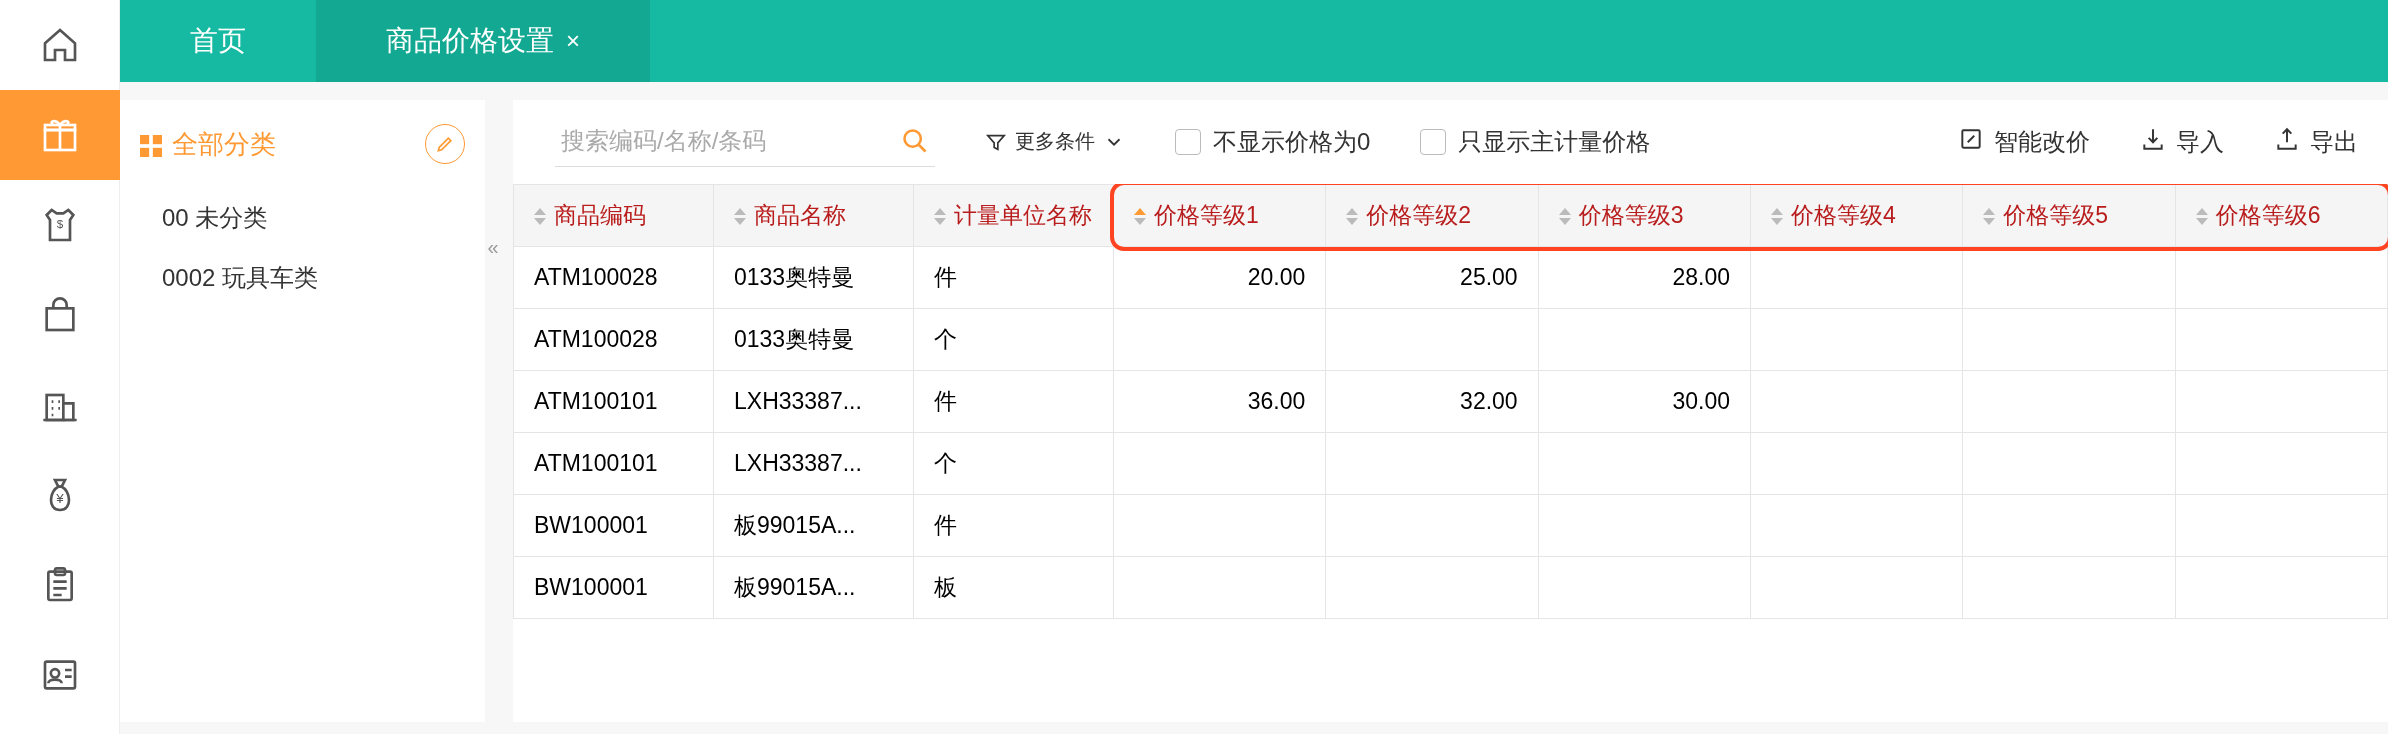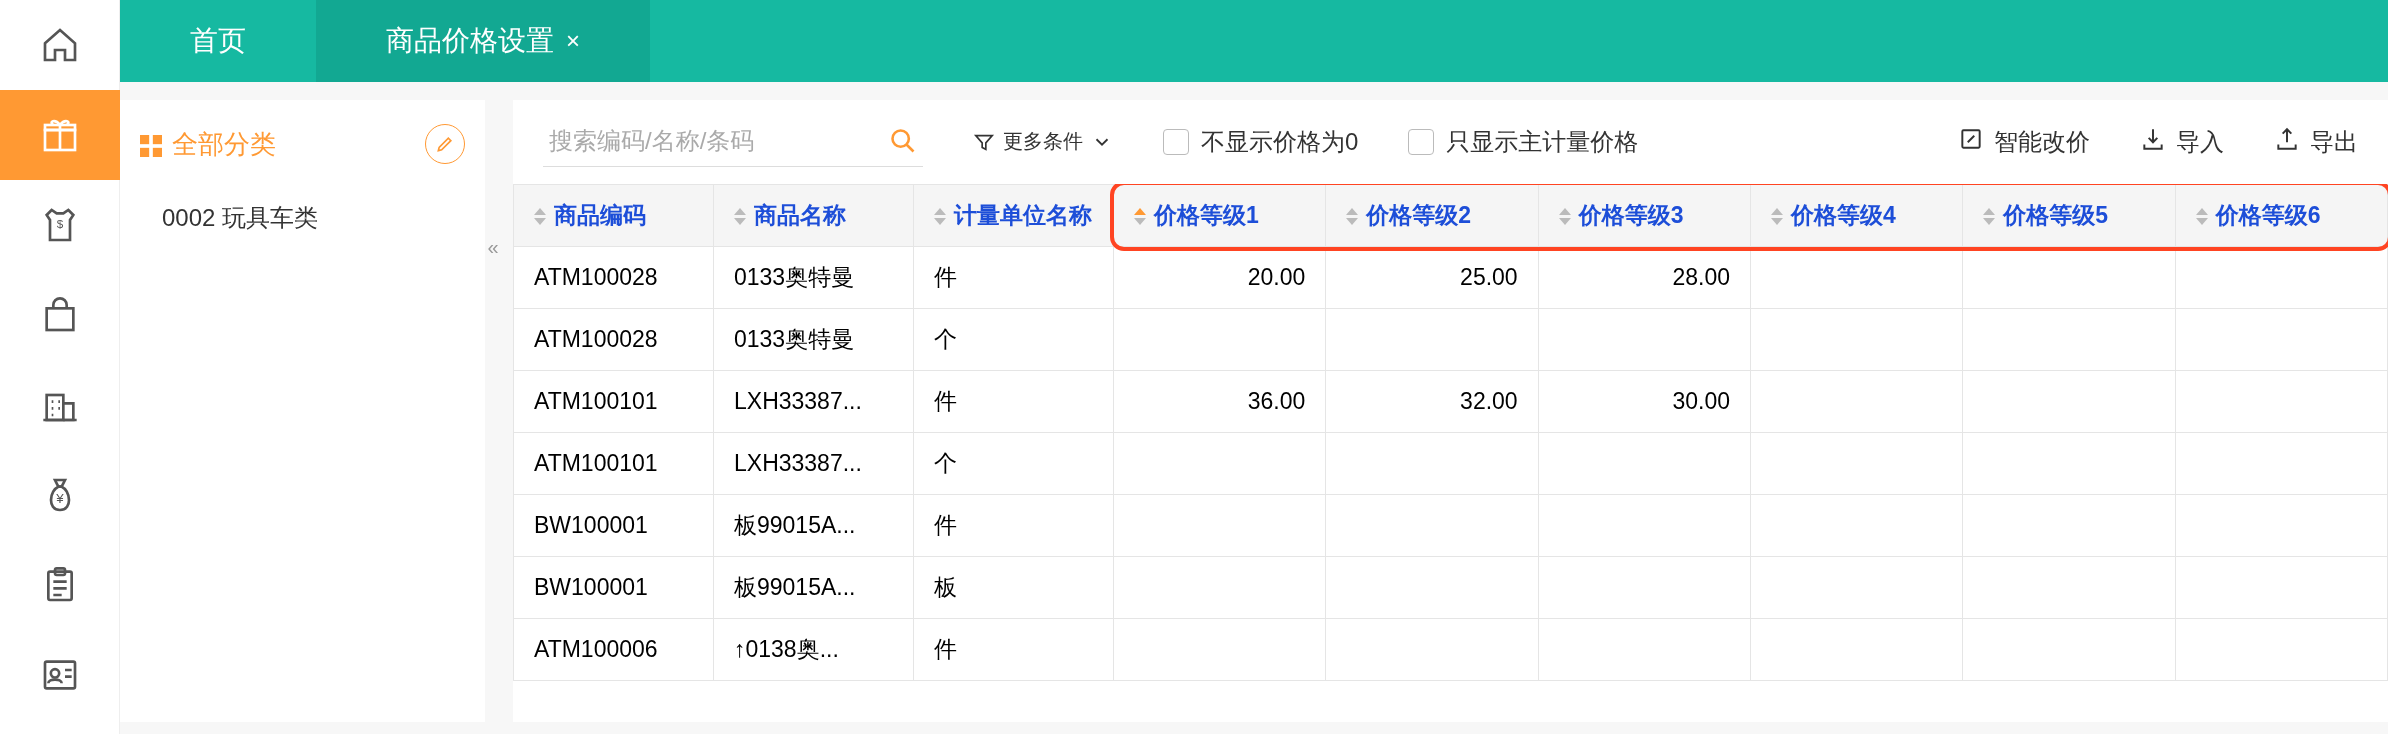--- a/index.html
+++ b/index.html
@@ -33,41 +33,41 @@
 .tree-header .edit-btn { margin-left: auto; width: 40px; height: 40px; border: 1.5px solid #ff9933; border-radius: 50%; display: flex; align-items: center; justify-content: center; cursor: pointer; }
 .tree-header .edit-btn svg { width: 20px; height: 20px; stroke: #ff9933; fill: none; stroke-width: 2; }
 .tree-item { padding: 14px 10px 14px 22px; font-size: 24px; color: #333; cursor: pointer; }
 
 .collapse-handle { position: absolute; right: -22px; top: 128px; width: 28px; height: 38px; display: flex; align-items: center; justify-content: center; color: #999; cursor: pointer; font-size: 20px; }
 
 
 .table-panel { flex: 1; background: #fff; margin-left: 28px; display: flex; flex-direction: column; overflow: hidden; }
 
 .toolbar { height: 84px; display: flex; align-items: center; padding: 0 30px; gap: 50px; border-bottom: 1px solid transparent; }
-.search-wrap { position: relative; width: 380px; }
+.search-wrap { position: relative; width: 380px; margin-left: 12px; }
 .search-input { width: 100%; height: 50px; border: none; border-bottom: 1.5px solid #ddd; font-size: 24px; padding: 0 44px 0 6px; outline: none; }
 .search-input::placeholder { color: #aaa; }
 .search-icon { position: absolute; right: 6px; top: 10px; width: 28px; height: 28px; stroke: #ff9933; fill: none; stroke-width: 2.2; }
 
 .more-filter { display: flex; align-items: center; gap: 8px; font-size: 20px; color: #333; cursor: pointer; }
 .more-filter svg { width: 22px; height: 22px; stroke: #333; fill: none; stroke-width: 1.8; }
 .chev-down { width: 18px; height: 18px; }
 
 .chk-label { display: flex; align-items: center; gap: 12px; font-size: 24px; color: #333; cursor: pointer; }
 .chk-box { width: 26px; height: 26px; border: 1.5px solid #bbb; border-radius: 4px; display: inline-block; }
 
 .toolbar-spacer { flex: 1; }
 .tb-action { display: flex; align-items: flex-start; gap: 10px; font-size: 24px; color: #333; cursor: pointer; }
 .tb-action svg { width: 26px; height: 26px; stroke: #333; fill: none; stroke-width: 1.8; }
 
 
 .grid { flex: 1; overflow: hidden; }
 table { width: 100%; border-collapse: collapse; table-layout: fixed; }
 th, td { border: 1px solid #e5e5e5; padding: 0 20px; height: 62px; font-size: 23px; text-align: left; white-space: nowrap; overflow: hidden; text-overflow: ellipsis; }
-th { background: #f5f5f5; font-weight: 700; color: #1d4ed8; position: relative; }
+th { background: #f5f5f5; font-weight: 400; color: #b91c1c; position: relative; }
 th .sort { display: inline-flex; flex-direction: column; margin-right: 8px; vertical-align: middle; line-height: 0; }
 th .sort .up { border-left: 6px solid transparent; border-right: 6px solid transparent; border-bottom: 7px solid #bbb; margin-bottom: 3px; }
 th .sort .dn { border-left: 6px solid transparent; border-right: 6px solid transparent; border-top: 7px solid #bbb; }
 th .sort .up.active { border-bottom-color: #ff9933; }
 td.num { text-align: right; }
 
 
 .highlight-box { position: absolute; border: 4px solid #ff4422; border-radius: 14px; pointer-events: none; z-index: 5; }
 
 .table-wrap { position: relative; }
@@ -160,20 +160,21 @@
                 <rect x="7" y="7" width="5" height="5"></rect>
               </svg>
           </span>
           <span>全部分类</span>
           <span class="edit-btn">
             <svg viewBox="0 0 24 24">
                 <path d="M4 20 L8 19 L19 8 L16 5 L5 16 Z"></path>
               </svg>
           </span>
         </div>
+        <div class="tree-item">00 未分类</div>
         <div class="tree-item">0002 玩具车类</div>
         <div class="collapse-handle">«</div>
       </div>
 
       <div class="table-panel">
         <div class="toolbar">
           <div class="search-wrap">
             <input class="search-input" placeholder="搜索编码/名称/条码" style="">
             <svg class="search-icon" viewBox="0 0 24 24">
                 <circle cx="10" cy="10" r="7"></circle>
@@ -334,31 +335,20 @@
                   <td>BW100001</td>
                   <td>板99015A...</td>
                   <td>板</td>
                   <td class="num"></td>
                   <td class="num"></td>
                   <td class="num"></td>
                   <td class="num"></td>
                   <td class="num"></td>
                   <td class="num"></td>
                 </tr>
-                <tr>
-                  <td>ATM100006</td>
-                  <td>↑0138奥...</td>
-                  <td>件</td>
-                  <td class="num"></td>
-                  <td class="num"></td>
-                  <td class="num"></td>
-                  <td class="num"></td>
-                  <td class="num"></td>
-                  <td class="num"></td>
-                </tr>
               </tbody>
           </table>
           <div class="highlight-box" id="hl" style="left: 596.5px; top: -3.5px; width: 1282px; height: 70px;"></div>
         </div>
       </div>
     </div>
   </div>
 </div>
 
 </body></html>

